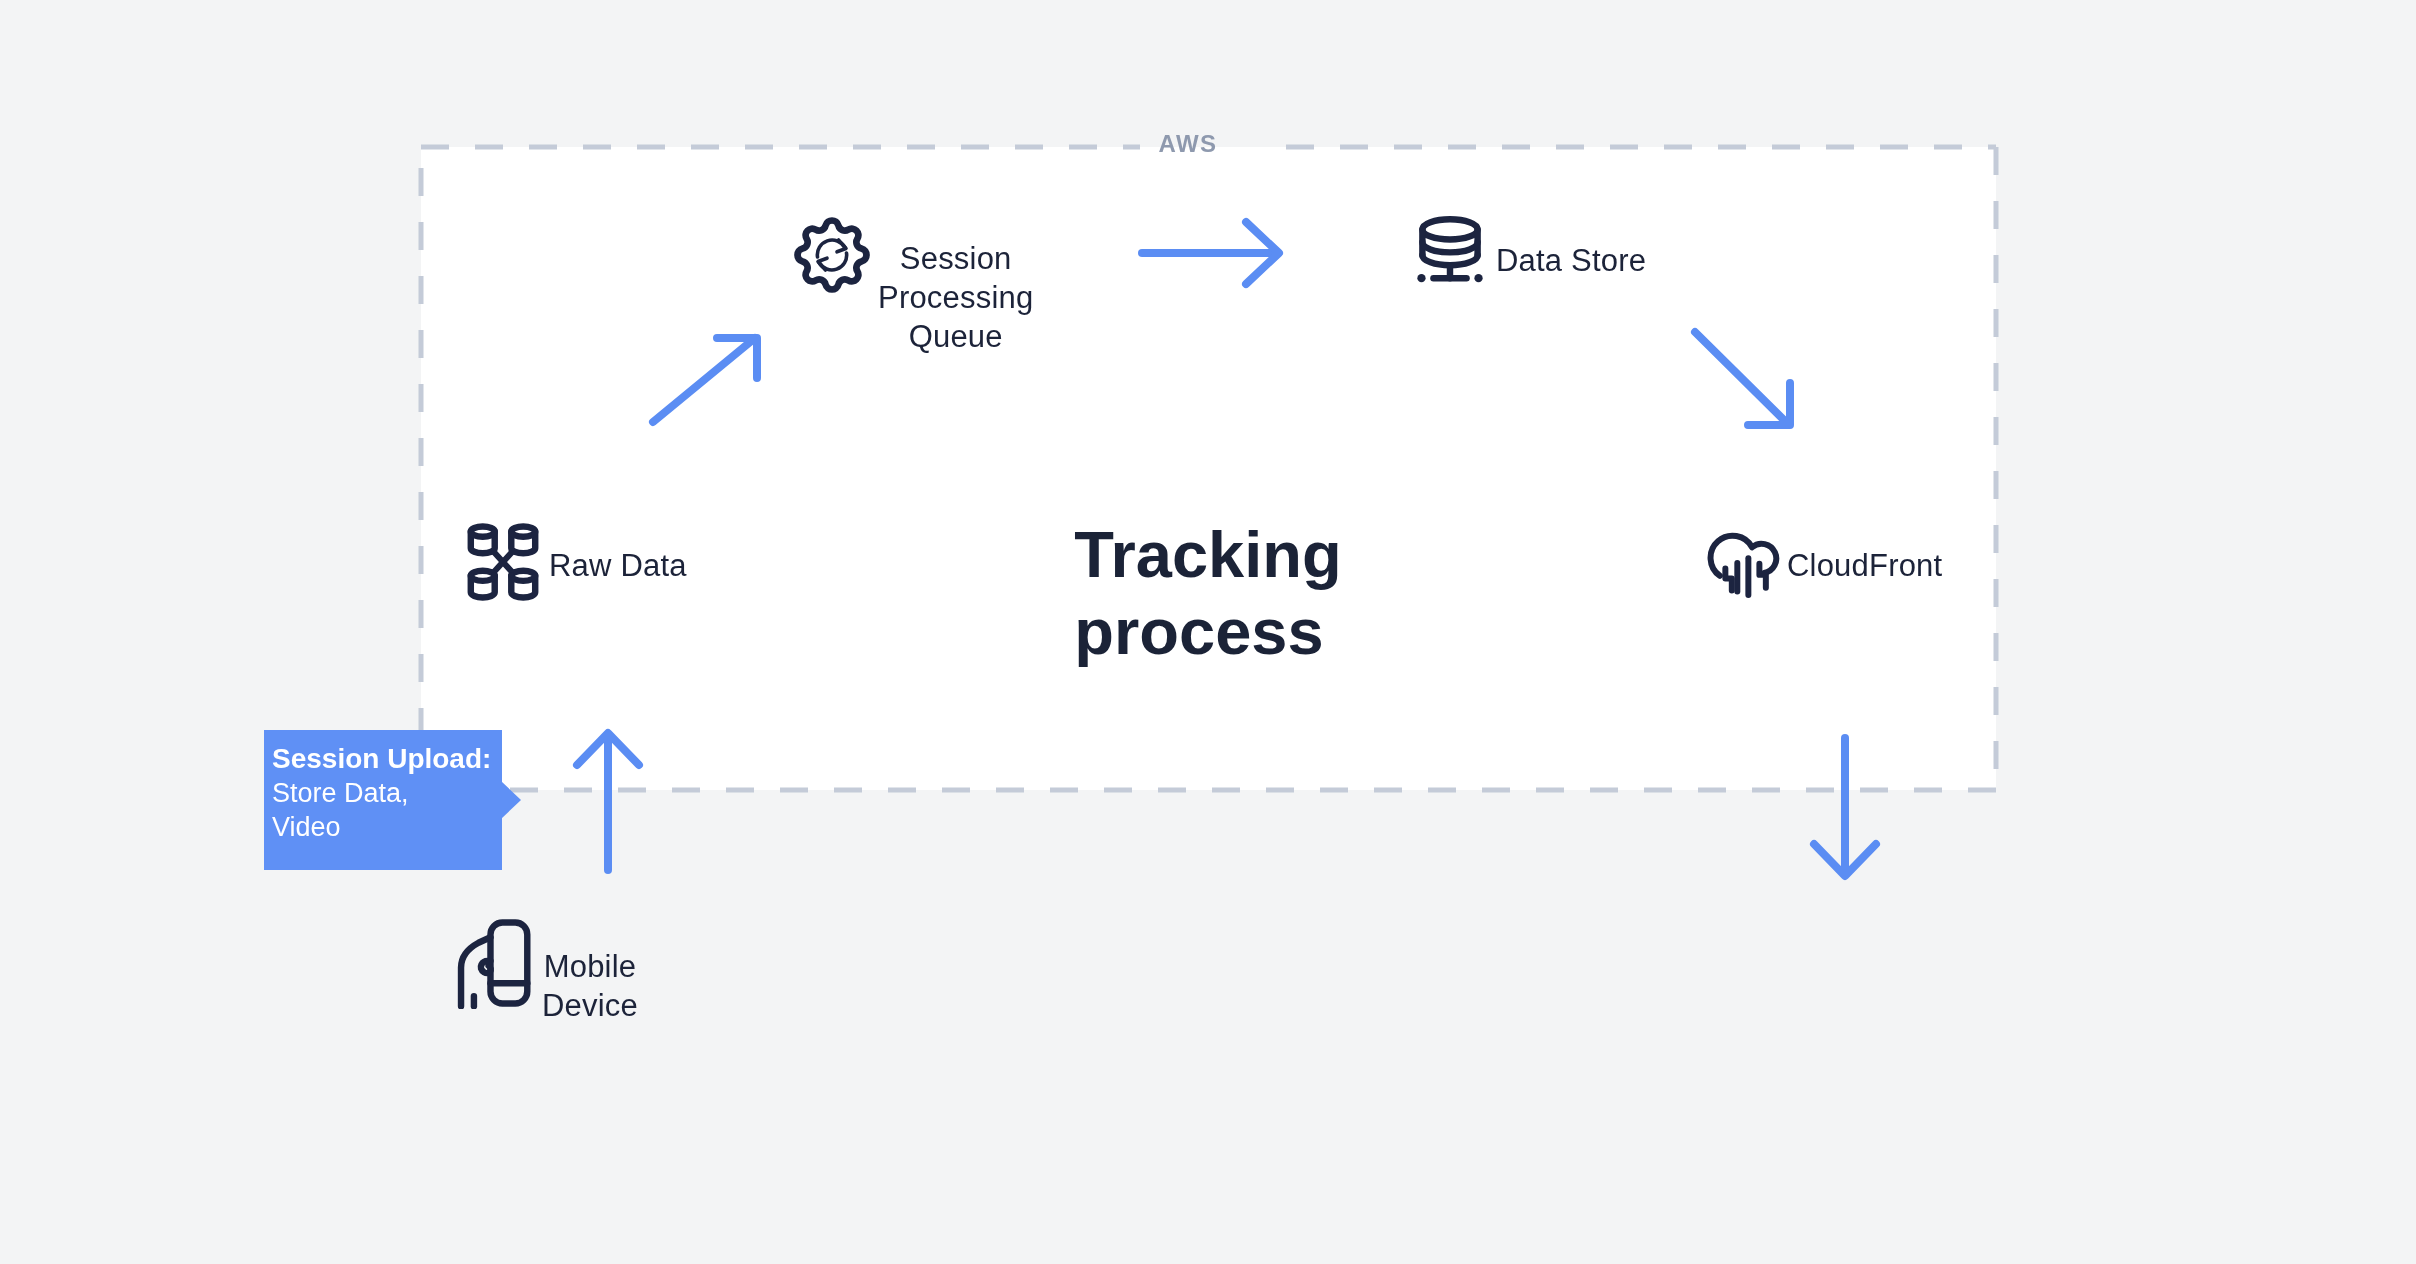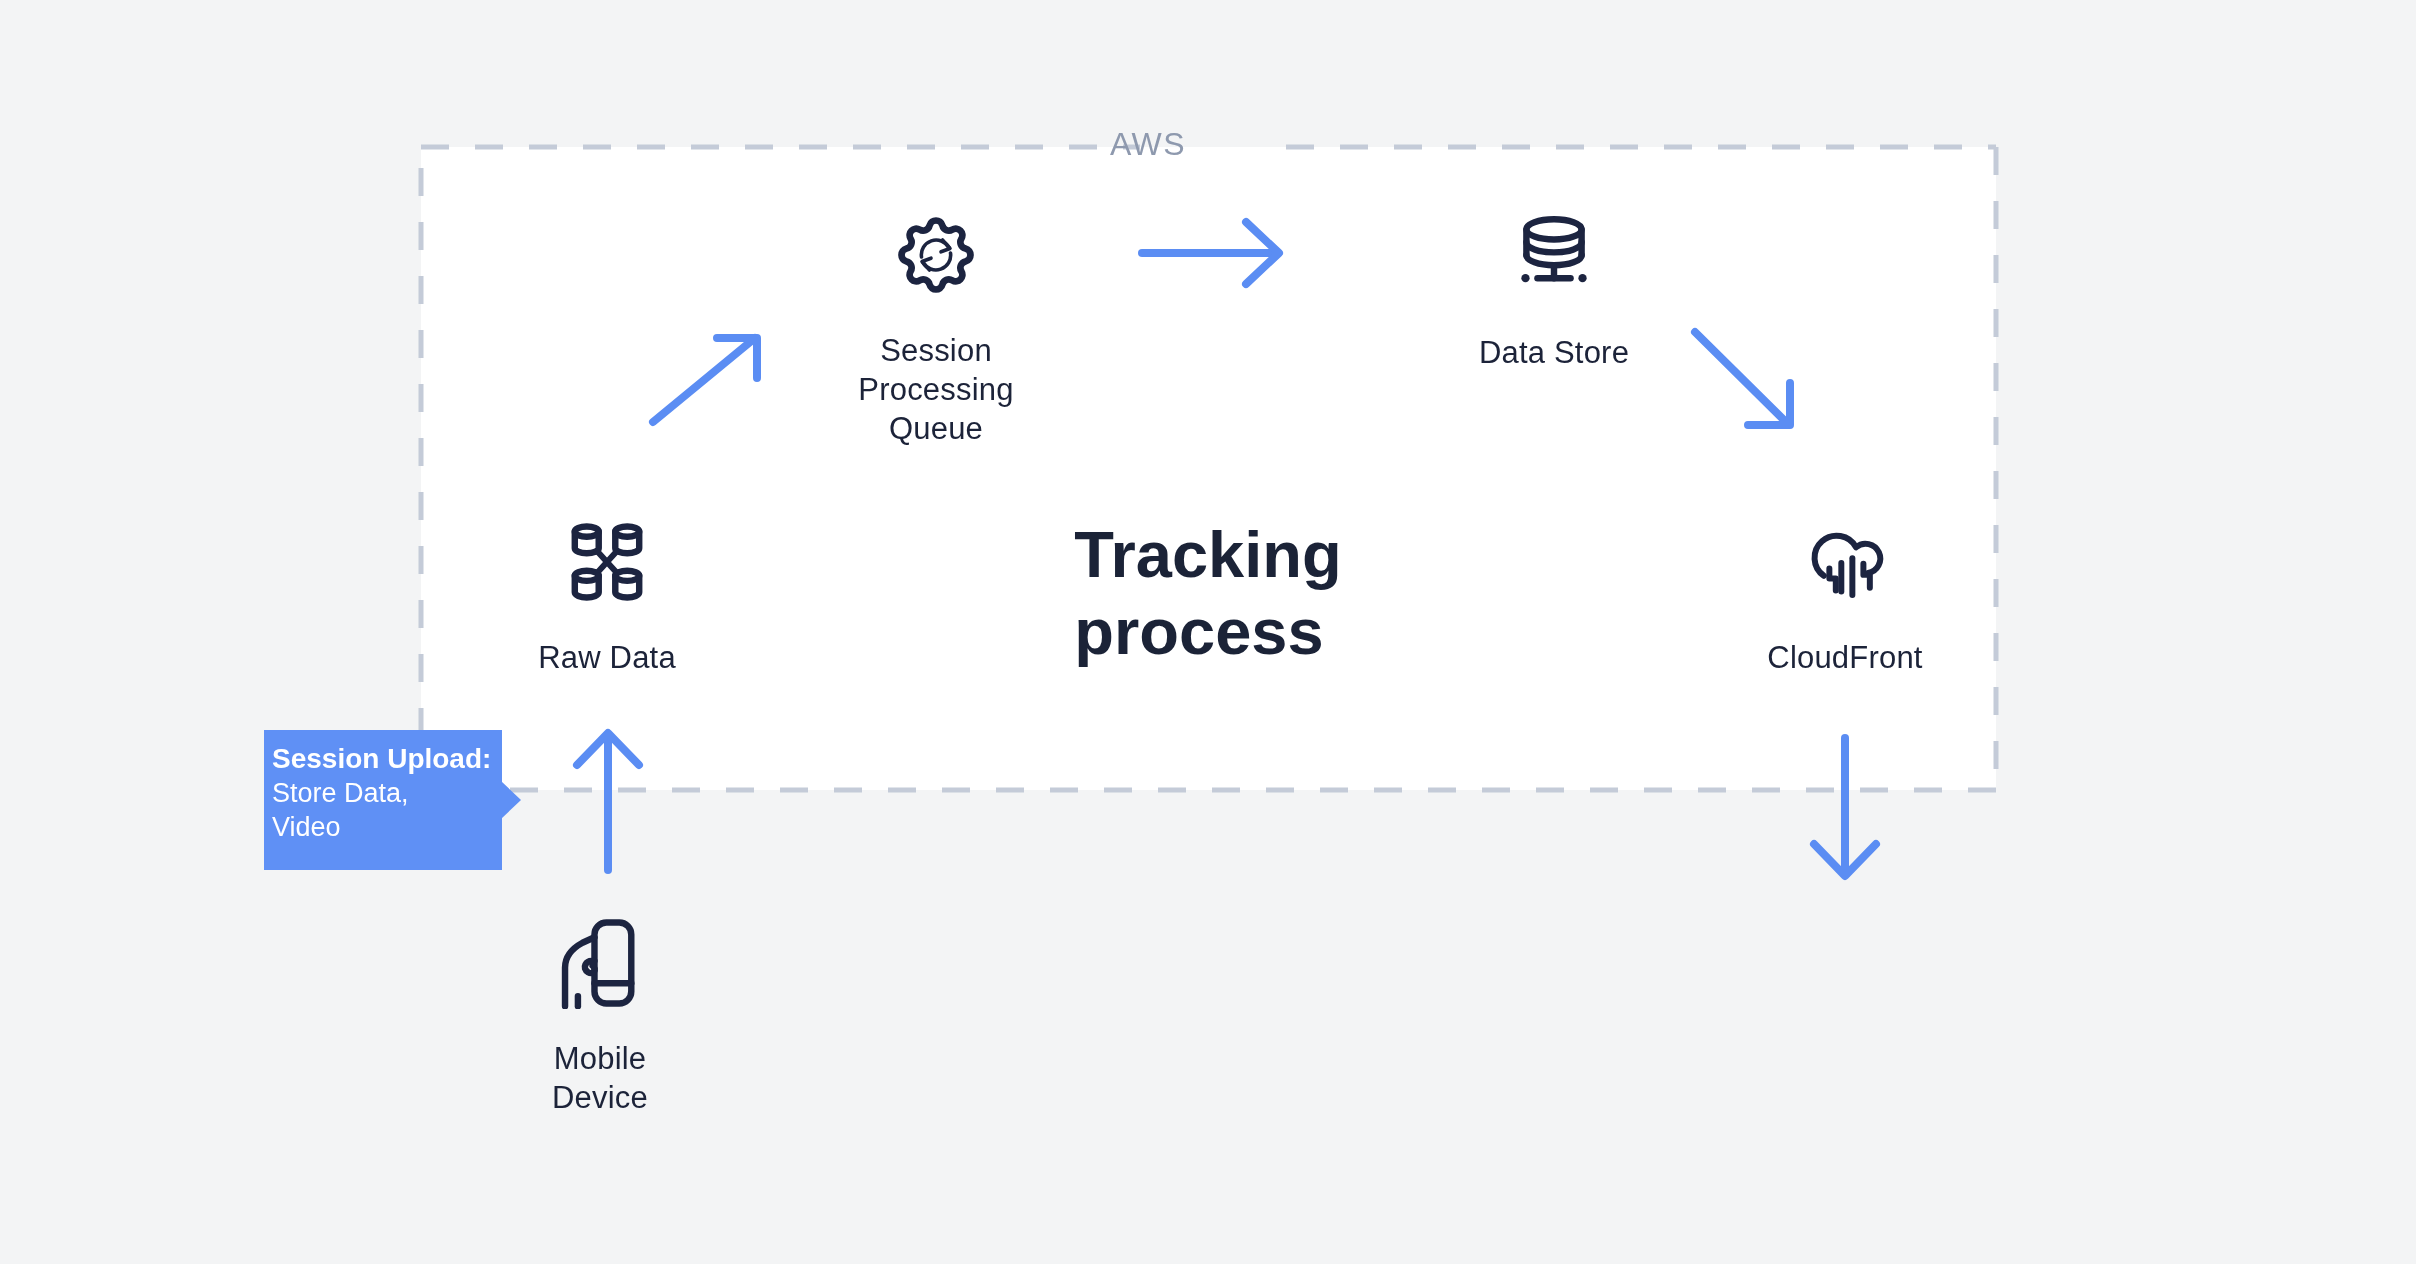--- a/index.html
+++ b/index.html
@@ -8,31 +8,31 @@
     background:#f3f4f5;
     font-family:"Liberation Sans","DejaVu Sans",sans-serif;
     color:#1c2339;
   }
   .aws-panel{
     position:absolute;left:421px;top:147px;width:1575px;height:643px;
     background:#ffffff;
   }
   .overlay{position:absolute;left:0;top:0;width:2416px;height:1264px;}
   .aws-label{
-    position:absolute;left:1148px;top:122px;transform:translateX(-50%);
-    font-size:32px;font-weight:400;letter-spacing:1.5px;color:#8e99ae;
+    position:absolute;left:1188px;top:122px;transform:translateX(-50%);
+    font-size:24px;font-weight:700;letter-spacing:1.5px;color:#8e99ae;
     line-height:44px;
   }
   .diagram-title{
     position:absolute;left:1208px;top:516px;transform:translateX(-50%);
     font-size:65px;font-weight:700;line-height:77px;color:#1b2337;
     white-space:pre-line;text-align:left;
   }
   .node{
-    position:absolute;width:300px;display:flex;flex-direction:column;align-items:center;
+    position:absolute;width:300px;display:flex;flex-direction:row;align-items:flex-start;
   }
   .node .icon{width:92px;height:92px;color:#1c2440;display:block;}
   .gear-wrap{position:relative;width:92px;height:92px;color:#1c2440;}
   .gear-wrap svg{position:absolute;display:block;}
   .gear-wrap .gear{left:0;top:0;width:92px;height:92px;}
   .gear-wrap .refresh{left:22px;top:22px;width:48px;height:48px;}
   .node-label{
     margin-top:30px;font-size:31px;font-weight:500;line-height:39px;
     color:#1c2339;text-align:center;white-space:pre-line;letter-spacing:.2px;
   }

